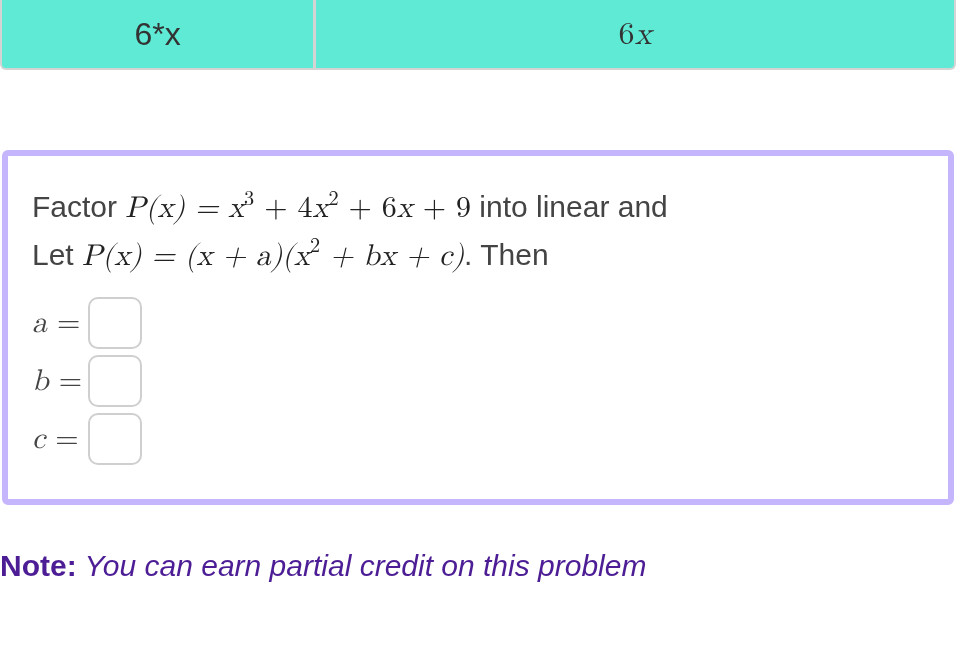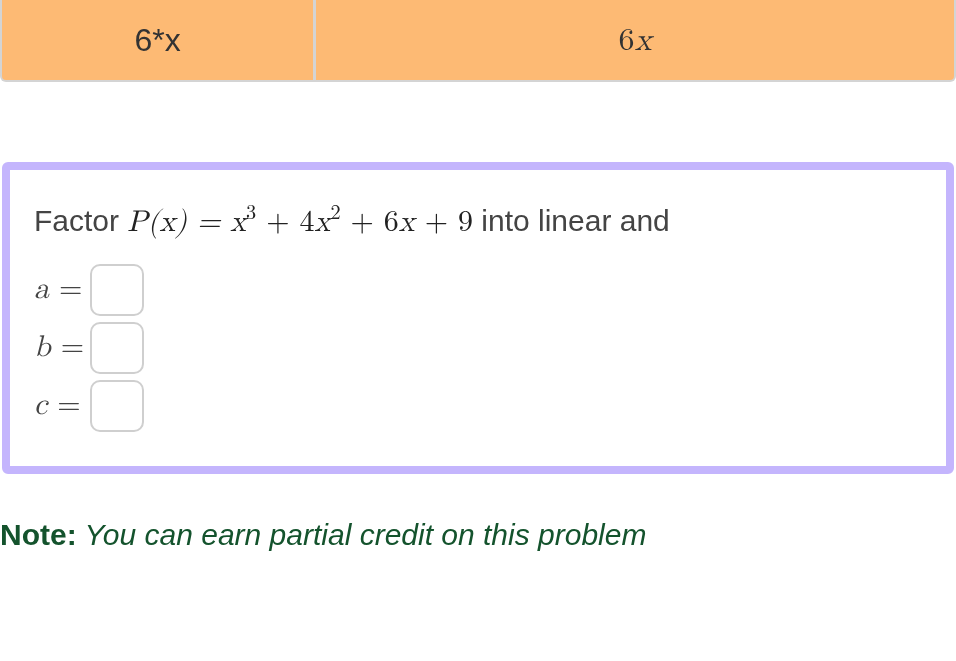--- a/index.html
+++ b/index.html
@@ -13,22 +13,22 @@
     height: 661px;
     overflow: hidden;
   }
   .table-wrap {
     border: 2px solid #d4d4d4;
     border-top: none;
     border-right: 2px solid #d4d4d4;
     border-radius: 0 0 6px 6px;
     display: flex;
     margin: 0 0 0 0;
-    background: #fdba74;
-    height: 82px;
+    background: #5eead4;
+    height: 70px;
   }
   .cell {
     display: flex;
     align-items: center;
     justify-content: center;
     font-size: 32px;
     color: #333;
   }
   .cell-left {
     width: 33%;
@@ -36,21 +36,21 @@
     font-family: Arial, Helvetica, sans-serif;
   }
   .cell-right {
     flex: 1;
     font-family: "Latin Modern Math", "Cambria Math", "Times New Roman", serif;
     font-style: italic;
   }
   .cell-right .num { font-style: normal; }
   .problem {
     margin: 80px 2px 0 2px;
-    border: 8px solid #c4b5fd;
+    border: 6px solid #c4b5fd;
     border-radius: 6px;
     padding: 28px 24px 28px 24px;
     font-size: 30px;
     line-height: 1.55;
     color: #444;
   }
   .math {
     font-family: "Latin Modern Math", "Cambria Math", "Times New Roman", serif;
     font-style: italic;
     color: #222;
@@ -84,21 +84,21 @@
     border: 2px solid #cfcfcf;
     border-radius: 10px;
     font-size: 22px;
     text-align: center;
     outline: none;
     background: #fff;
   }
   .note {
     margin-top: 44px;
     font-size: 30px;
-    color: #14532d;
+    color: #4c1d95;
     padding-left: 0px;
   }
   .note .bold { font-weight: bold; }
   .note .ital { font-style: italic; }
 </style>
 </head>
 <body>
 
 <div class="table-wrap">
   <div class="cell cell-left">
@@ -106,20 +106,23 @@
   </div>
   <div class="cell cell-right">
     <span class="num">6</span>
       <span>x</span>
   </div>
 </div>
 
 <div class="problem">
   <div>
     <span>Factor </span><span class="math"><span>P(x) = </span><span>x</span><sup>3</sup><span class="rm"> + 4</span><span>x</span><sup>2</sup><span class="rm"> + 6</span><span>x</span><span class="rm"> + 9</span></span><span> into linear and</span>
+  </div>
+  <div>
+    <span>Let </span><span class="math"><span>P(x) = (x + a)(x</span><sup>2</sup><span> + bx + c)</span></span><span>. Then</span>
   </div>
 
   <div class="answers">
     <div class="ans-row">
       <span class="ans-label"><span>a</span><span class="eq"> =</span></span>
       <input class="ans-input" type="text" style="">
     </div>
     <div class="ans-row">
       <span class="ans-label"><span>b</span><span class="eq"> =</span></span>
       <input class="ans-input" type="text" style="">

